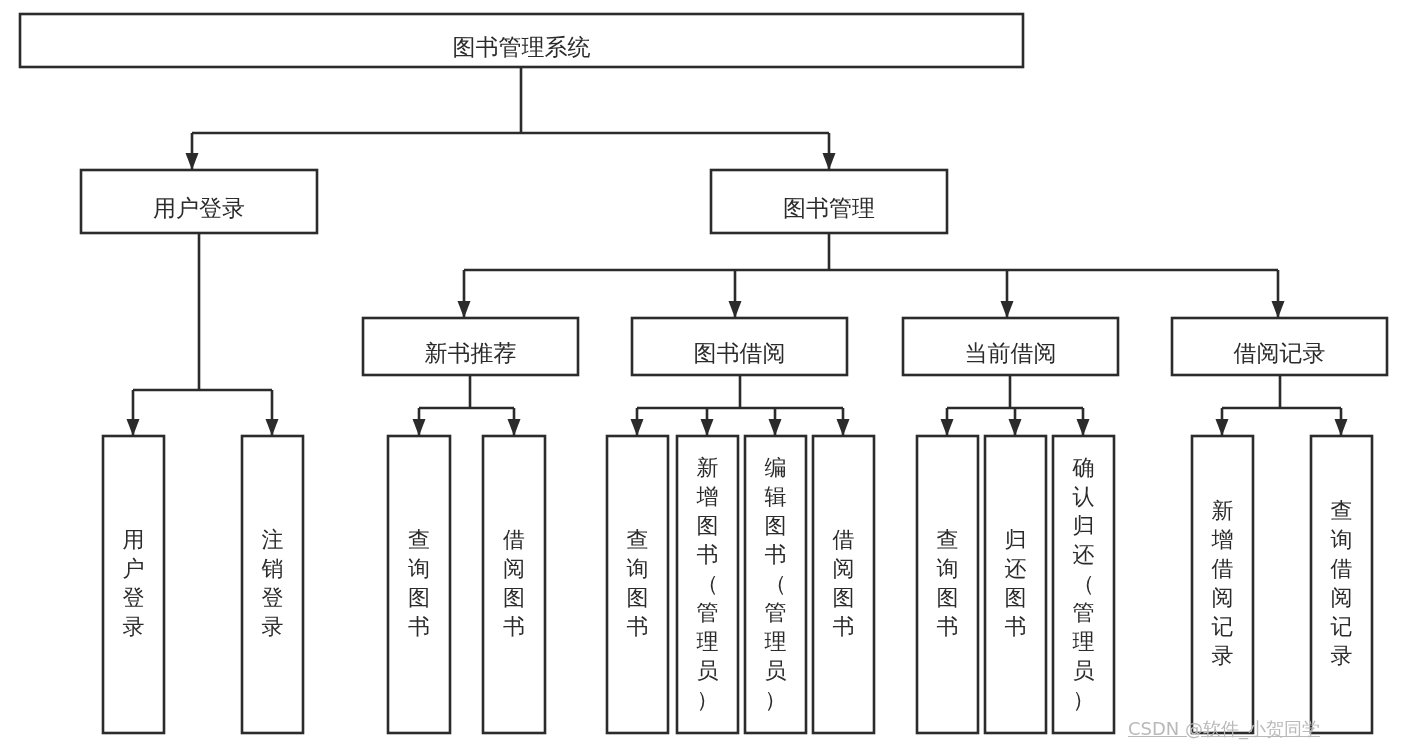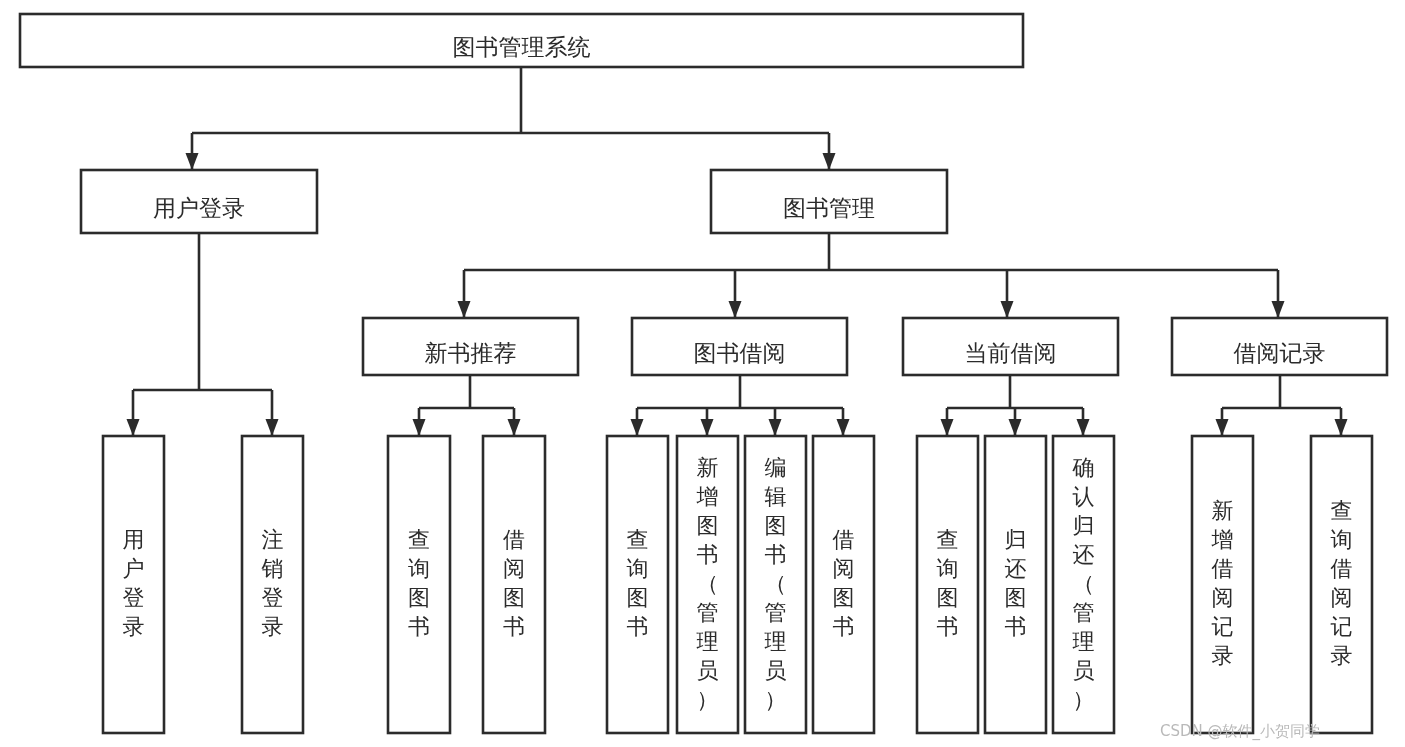--- a/index.html
+++ b/index.html
@@ -47,24 +47,25 @@
   }
   .link-arrow {
     fill: #2b2b2b;
     stroke: none;
   }
   .watermark-text {
     position: absolute;
     right: 12px;
     bottom: 6px;
     font-family: "DejaVu Sans", "Liberation Sans", sans-serif;
-    font-size: 15px;
+    font-size: 18px;
     color: #b9b9b9;
     white-space: nowrap;
     pointer-events: none;
+    text-decoration: underline;
   }
 </style>
 </head>
 <body>
 
 <div id="diagram-root">
 
   <svg id="diagram-svg" viewBox="0 0 1405 747" xmlns="http://www.w3.org/2000/svg">
     <g id="connector-layer">
         <g>

